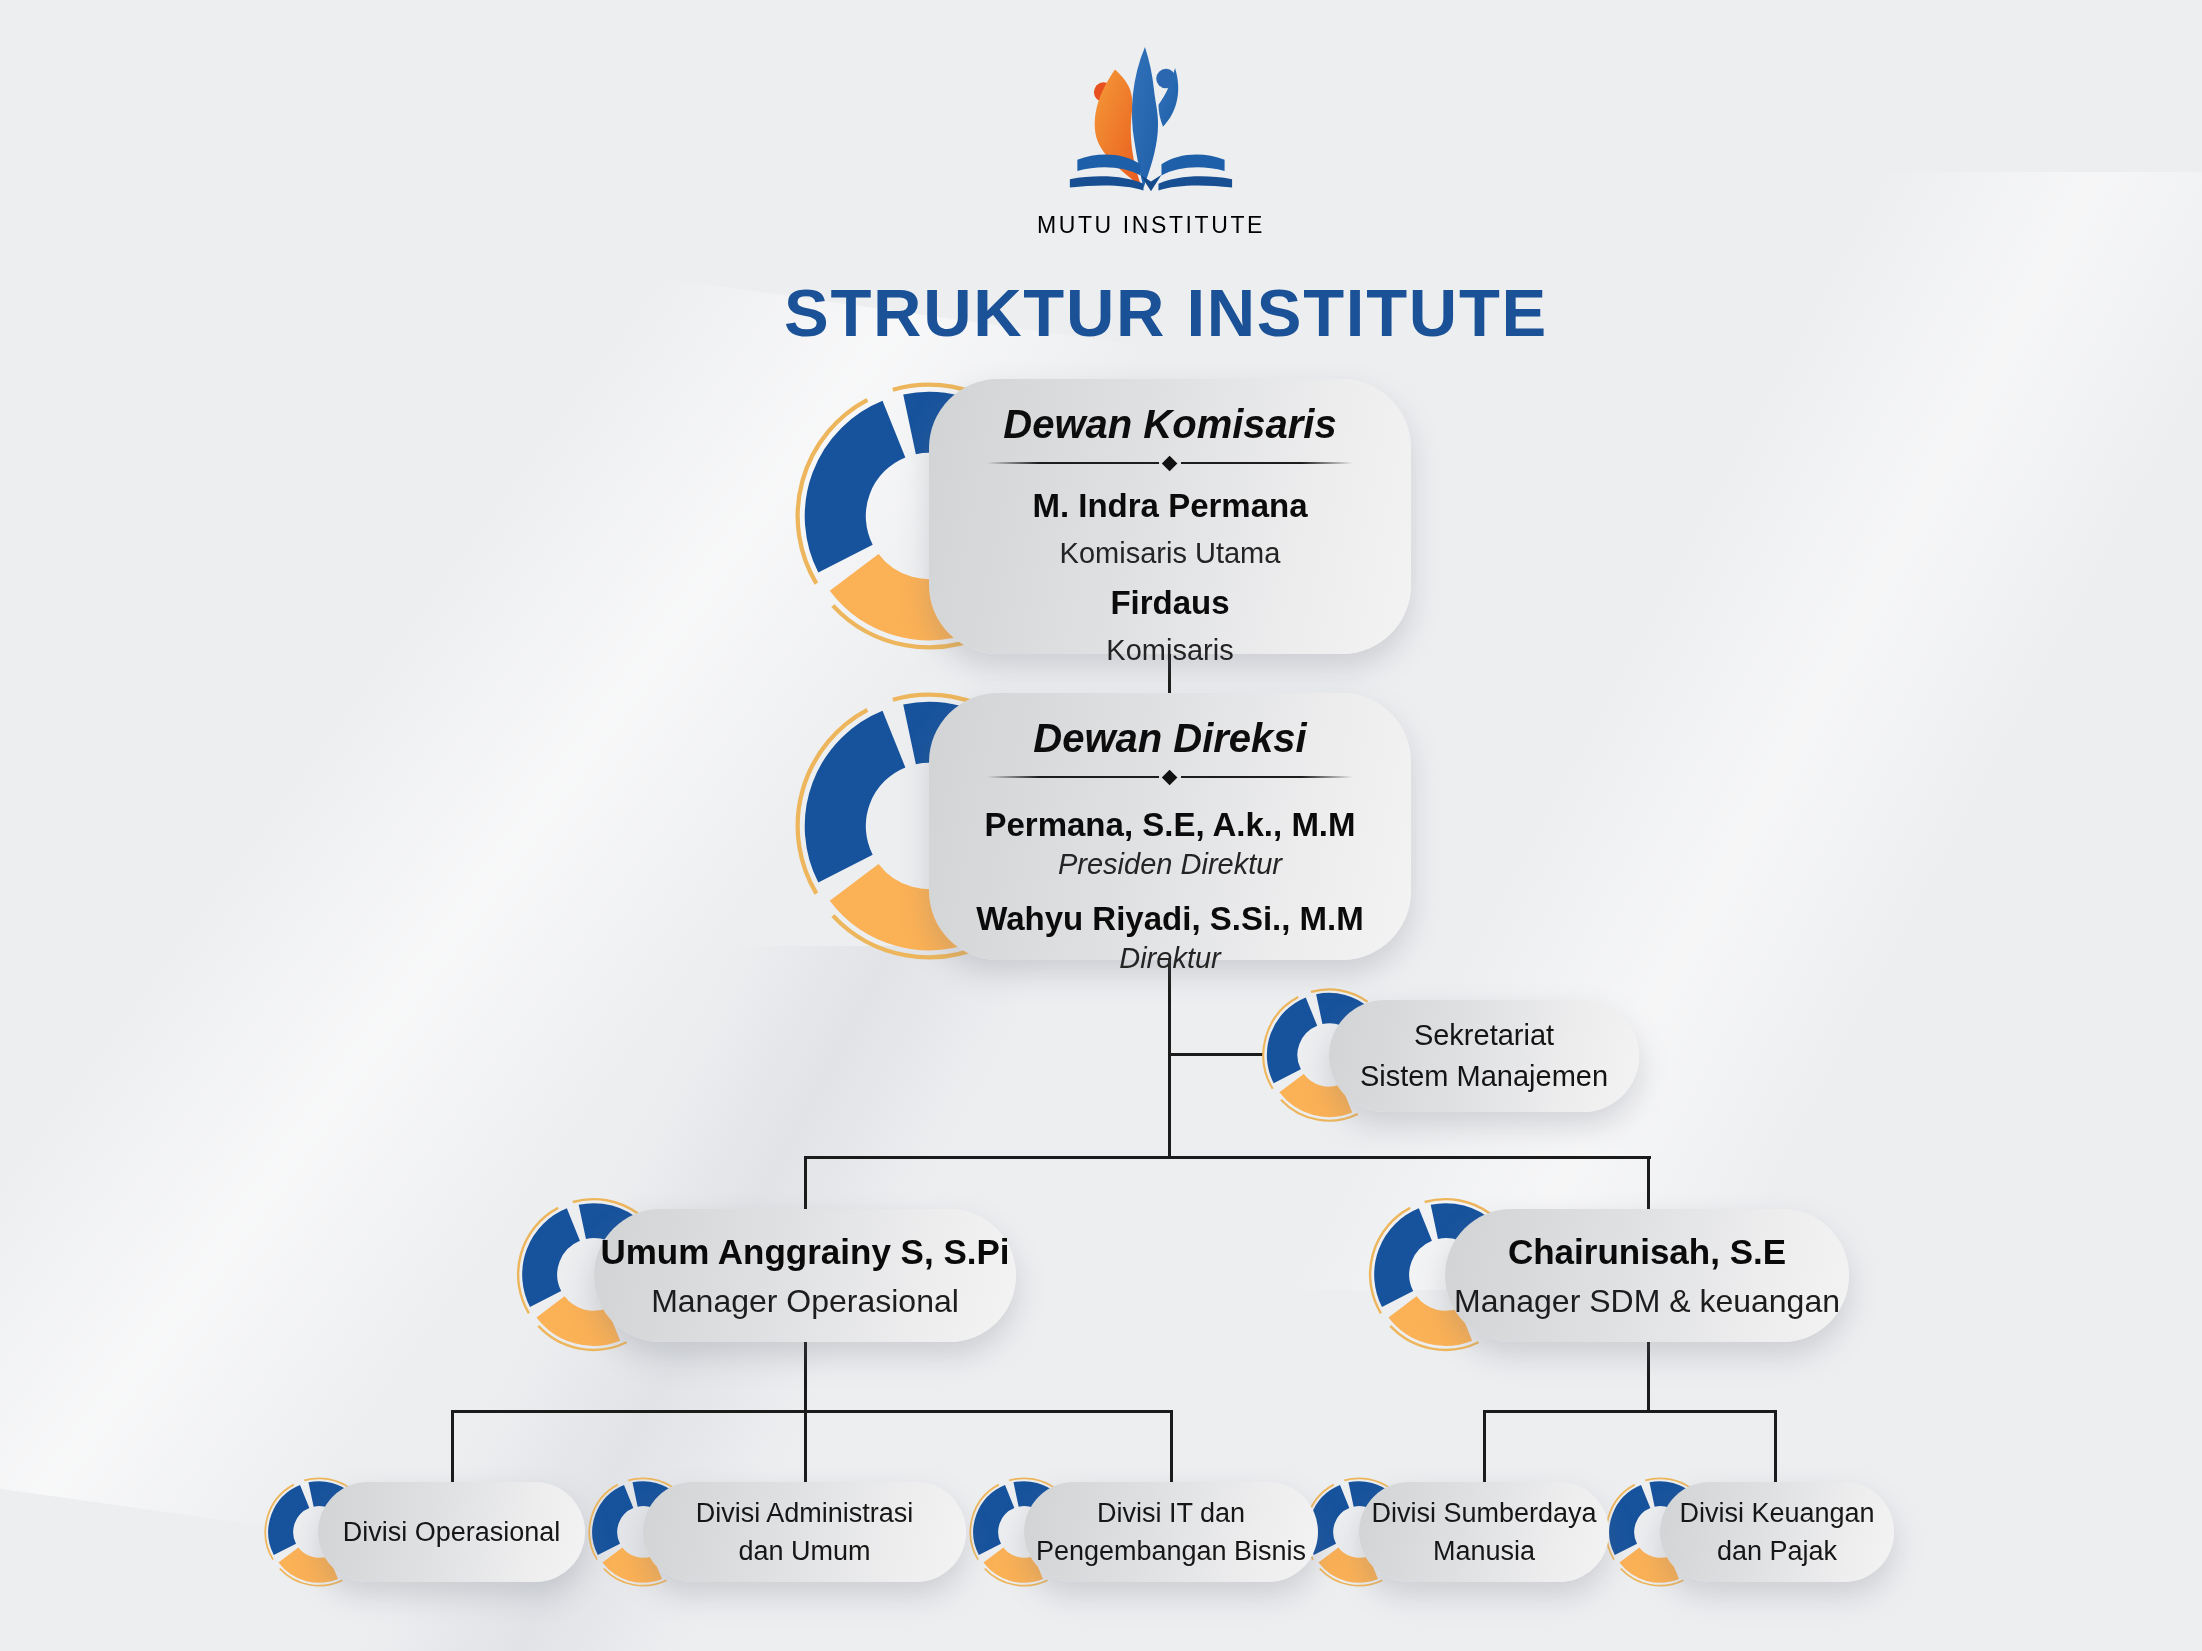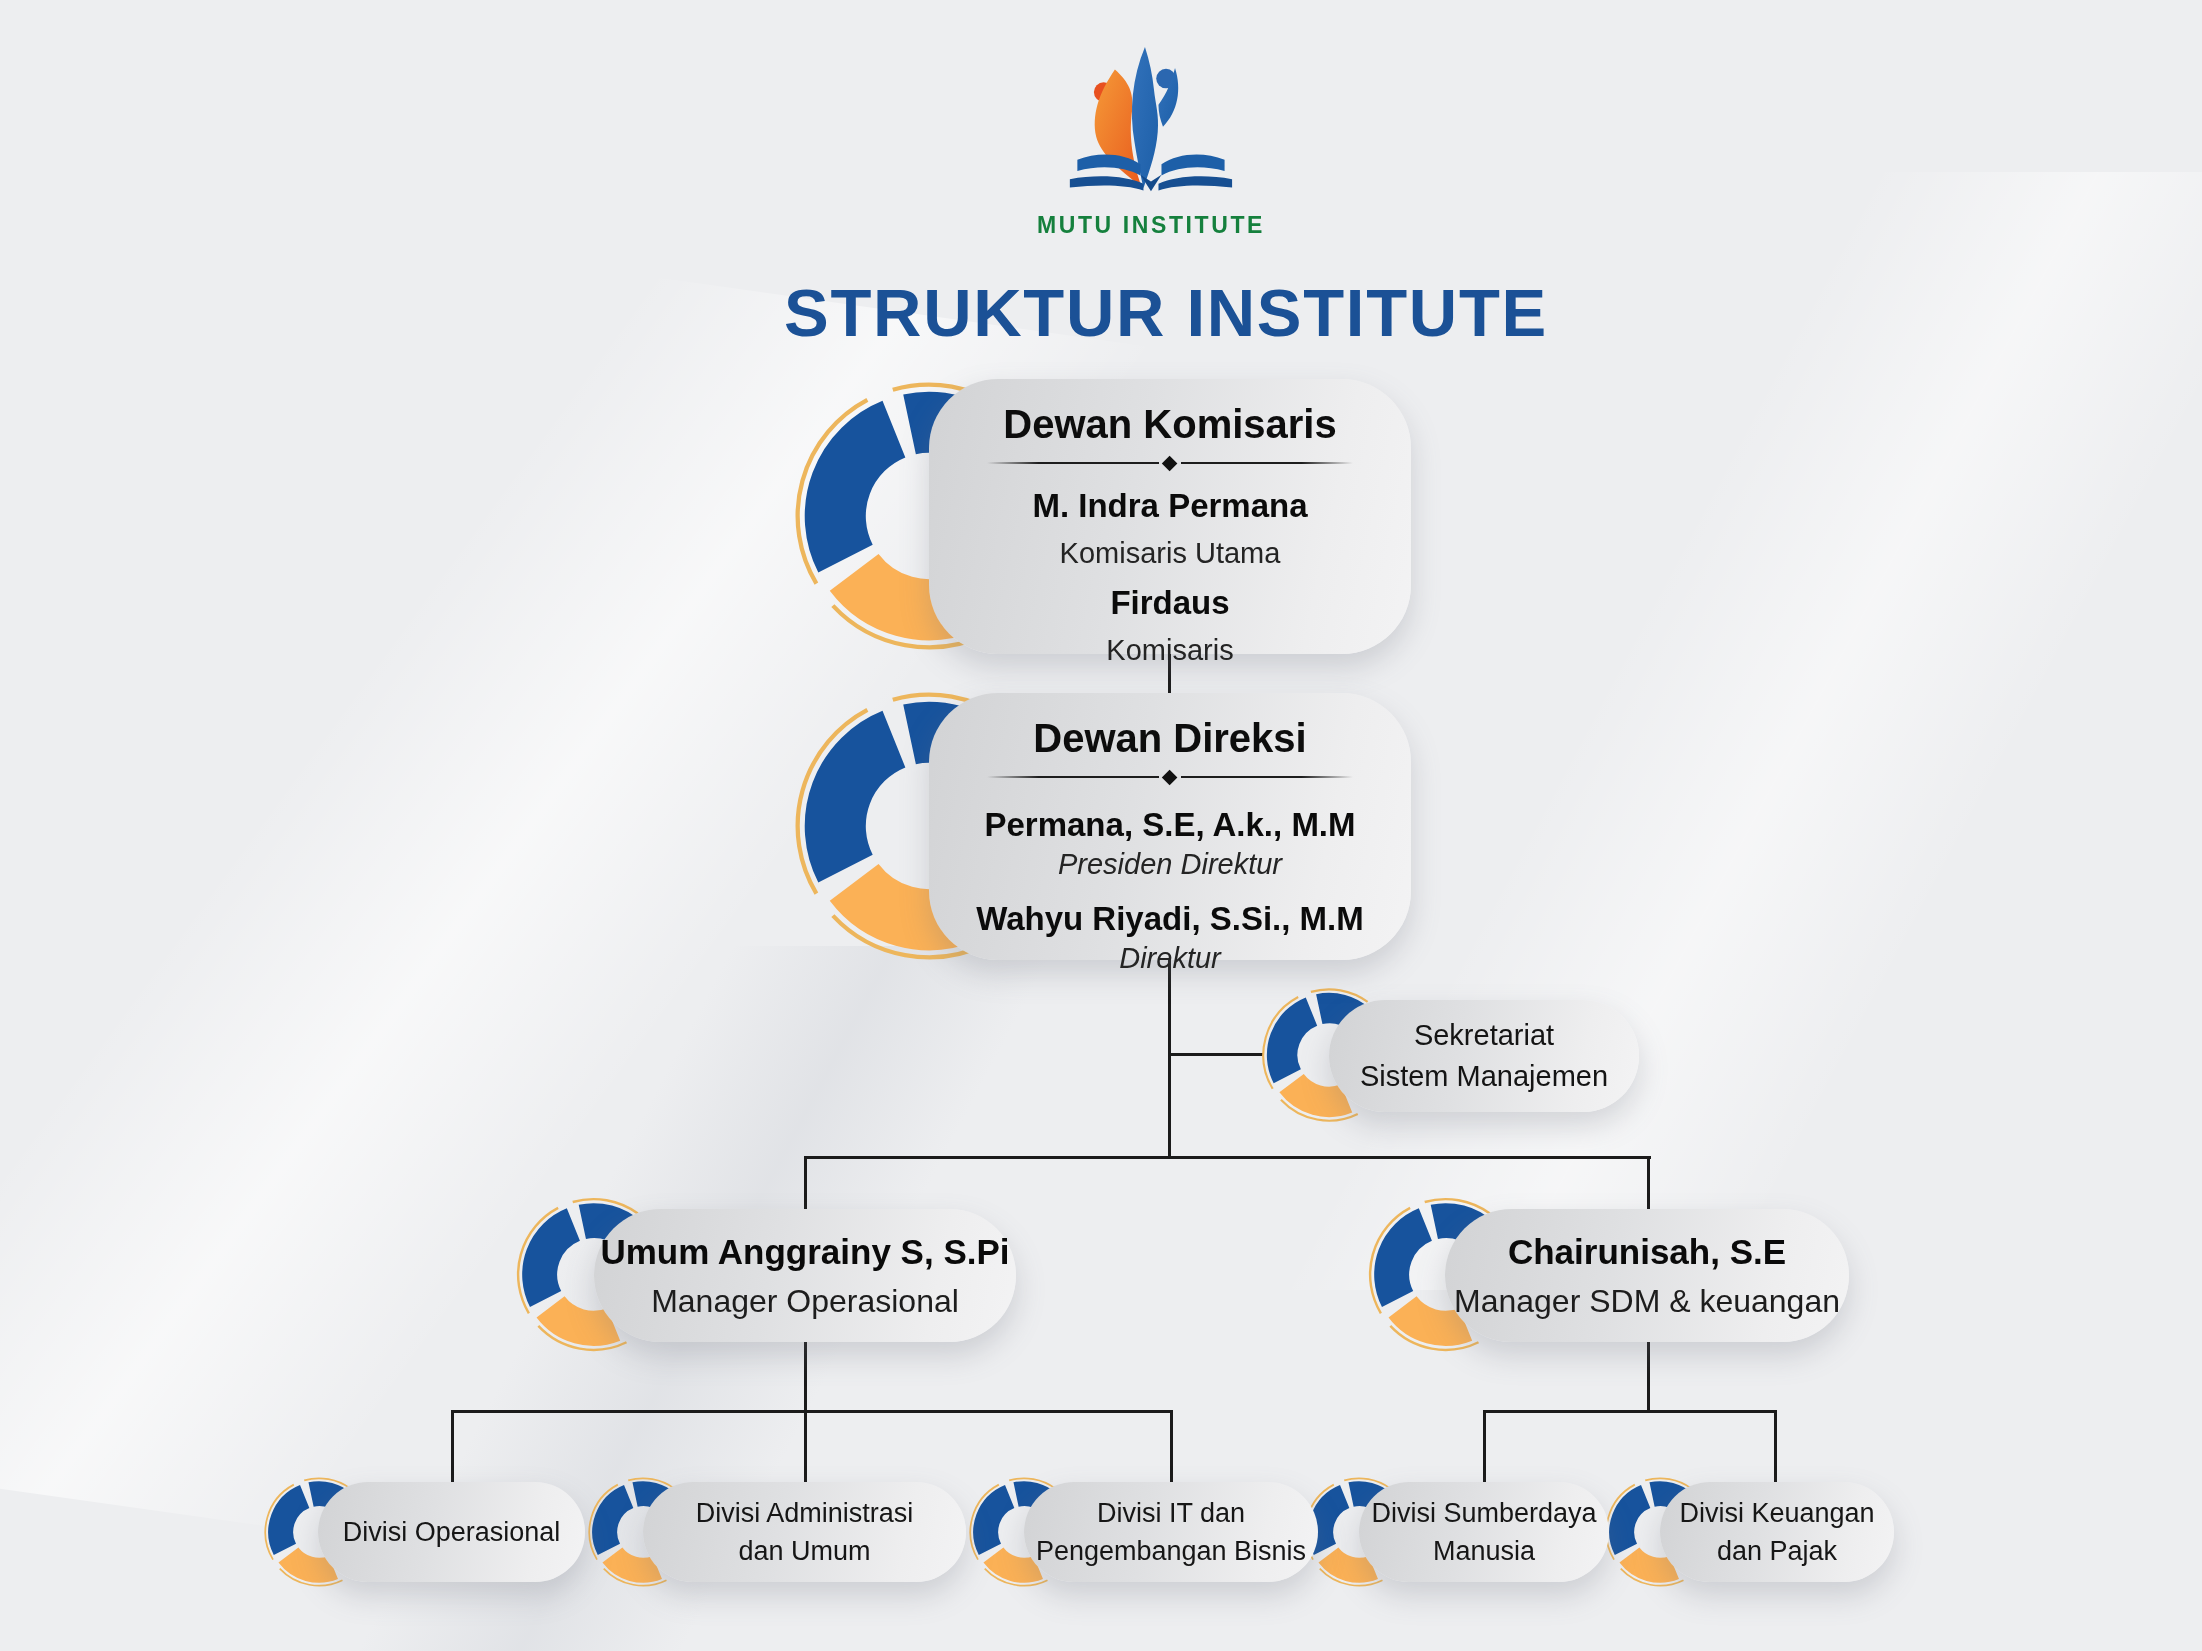--- a/index.html
+++ b/index.html
@@ -17,43 +17,43 @@
     transform:rotate(8deg);}
   .streak-2{left:1118px;top:172px;width:1291px;height:1118px;
     background:linear-gradient(118deg,rgba(255,255,255,0) 40%,rgba(255,255,255,.5) 52%,rgba(255,255,255,0) 64%);}
   .streak-3{left:86px;top:946px;width:1205px;height:774px;
     background:linear-gradient(118deg,rgba(222,224,228,0) 40%,rgba(222,224,228,.8) 50%,rgba(222,224,228,0) 60%);}
 
   
   .logo-wrap{position:absolute;left:1151px;top:41px;transform:translateX(-50%);
     display:flex;flex-direction:column;align-items:center;z-index:5;}
   .logo-svg{width:182px;height:169px;display:block;}
-  .logo-text{margin-top:1.7px;font-size:23px;font-weight:700;letter-spacing:2.6px;
-    color:#15803d;white-space:nowrap;}
+  .logo-text{margin-top:1.7px;font-size:23px;font-weight:400;letter-spacing:2.6px;
+    color:#000000;white-space:nowrap;}
   .page-title{position:absolute;left:1166px;top:274px;transform:translateX(-50%);
     font-size:67px;font-weight:800;letter-spacing:1.7px;color:#1b5196;
     white-space:nowrap;z-index:5;}
 
   
   .line{position:absolute;background:#1b1b1b;z-index:1;}
   .v{width:2.6px;}
   .h{height:2.6px;}
 
   
   .donut{position:absolute;z-index:2;}
   .donut svg{width:100%;height:100%;display:block;}
 
   
   .pill{position:absolute;z-index:3;
     background:linear-gradient(102deg,#d2d3d5 0%,#dfe0e2 42%,#eeeeef 80%,#f3f3f4 100%);
     box-shadow:0 13.8px 29px rgba(110,115,128,.25);
     display:flex;flex-direction:column;align-items:center;justify-content:center;
     text-align:center;color:#121212;}
   .bigbox{border-radius:69px;justify-content:flex-start;padding-top:22.4px;box-sizing:border-box;}
-  .bb-title{font-size:40px;font-weight:800;color:#0d0d0d;line-height:1.15;}
+  .bb-title{font-size:40px;font-weight:800;color:#0d0d0d;line-height:1.15;font-style:italic;}
   .divider{display:flex;align-items:center;width:76%;margin:10.3px 0 5.2px 0;}
   .dline{flex:1;height:1.7px;background:linear-gradient(90deg,rgba(20,20,20,0),#1d1d1d 14%,#1d1d1d 86%,rgba(20,20,20,0));}
   .dline.left{background:linear-gradient(90deg,rgba(20,20,20,0),#1d1d1d 30%,#1d1d1d 100%);}
   .dline.right{background:linear-gradient(90deg,#1d1d1d 0%,#1d1d1d 70%,rgba(20,20,20,0));}
   .diamond{width:11.2px;height:11.2px;background:#111;transform:rotate(45deg);margin:0 5.2px;flex:0 0 auto;}
   .m-name{font-size:33px;font-weight:700;color:#0b0b0b;line-height:1.2;}
   .m-role{font-size:29px;font-weight:400;color:#242424;line-height:1.2;}
   .spread .m-name{margin-top:12px;}
   .spread .m-role{margin-top:10.3px;}
   .tight .m-name{margin-top:17px;}

